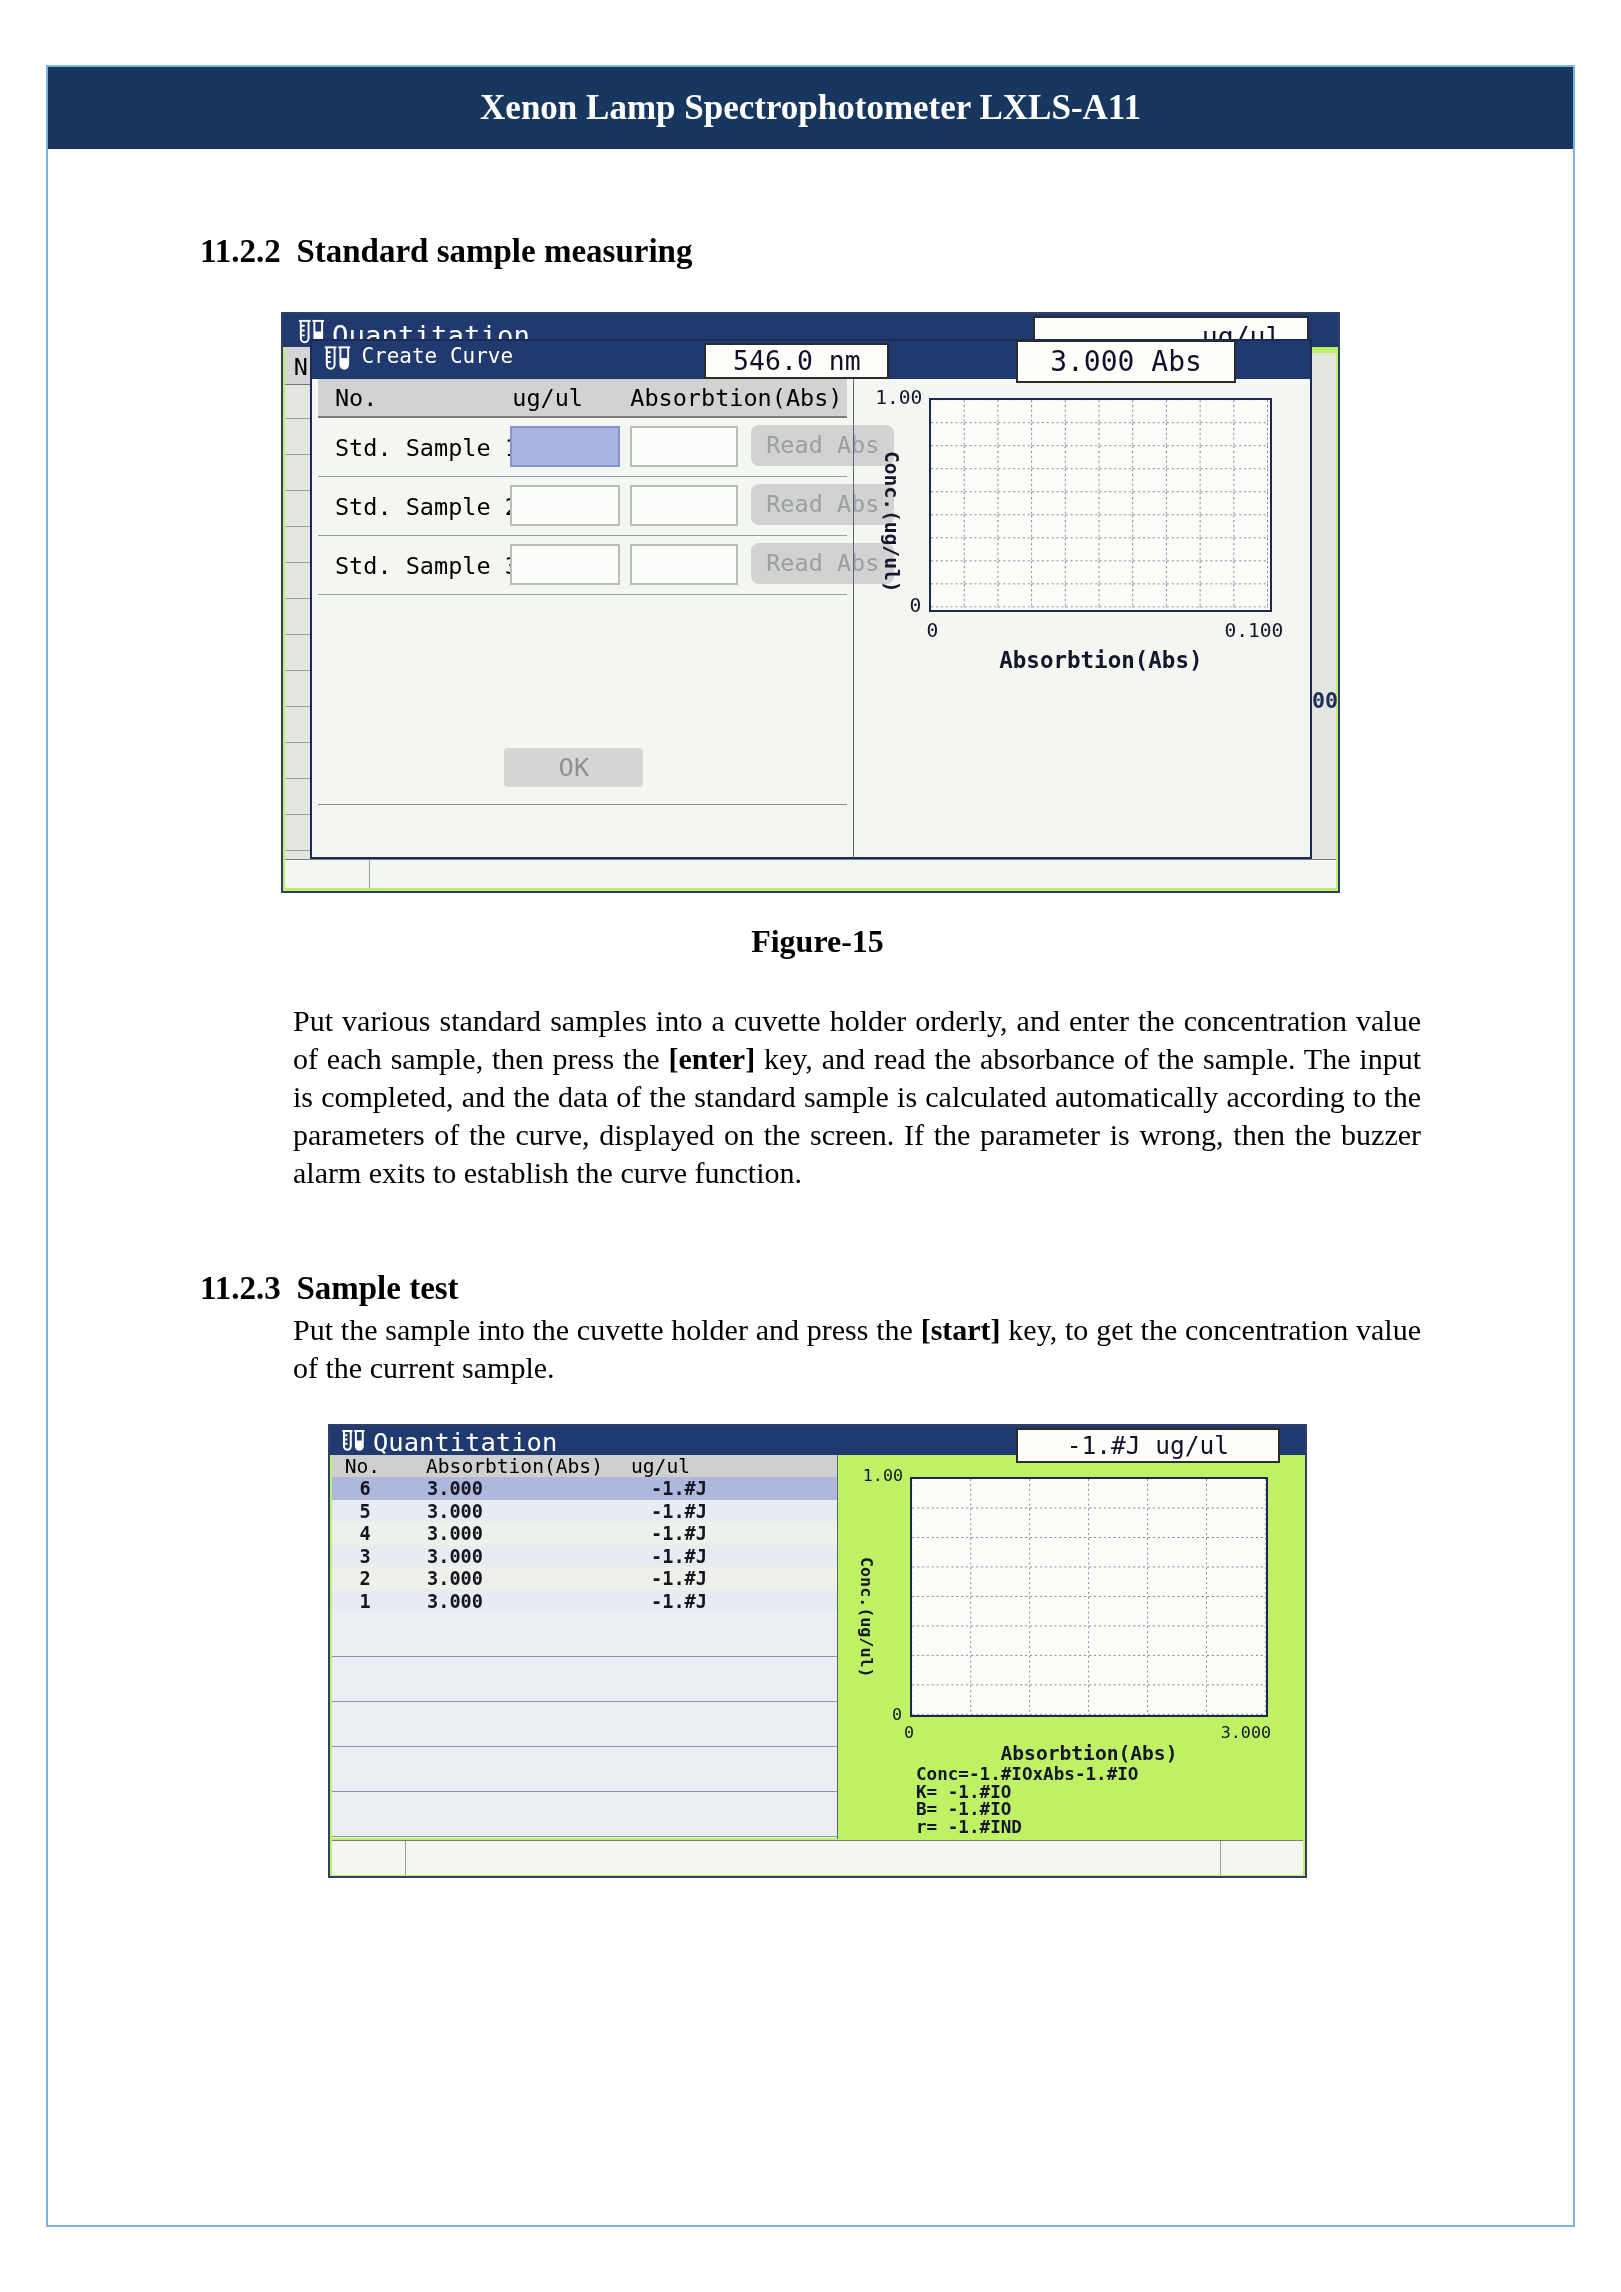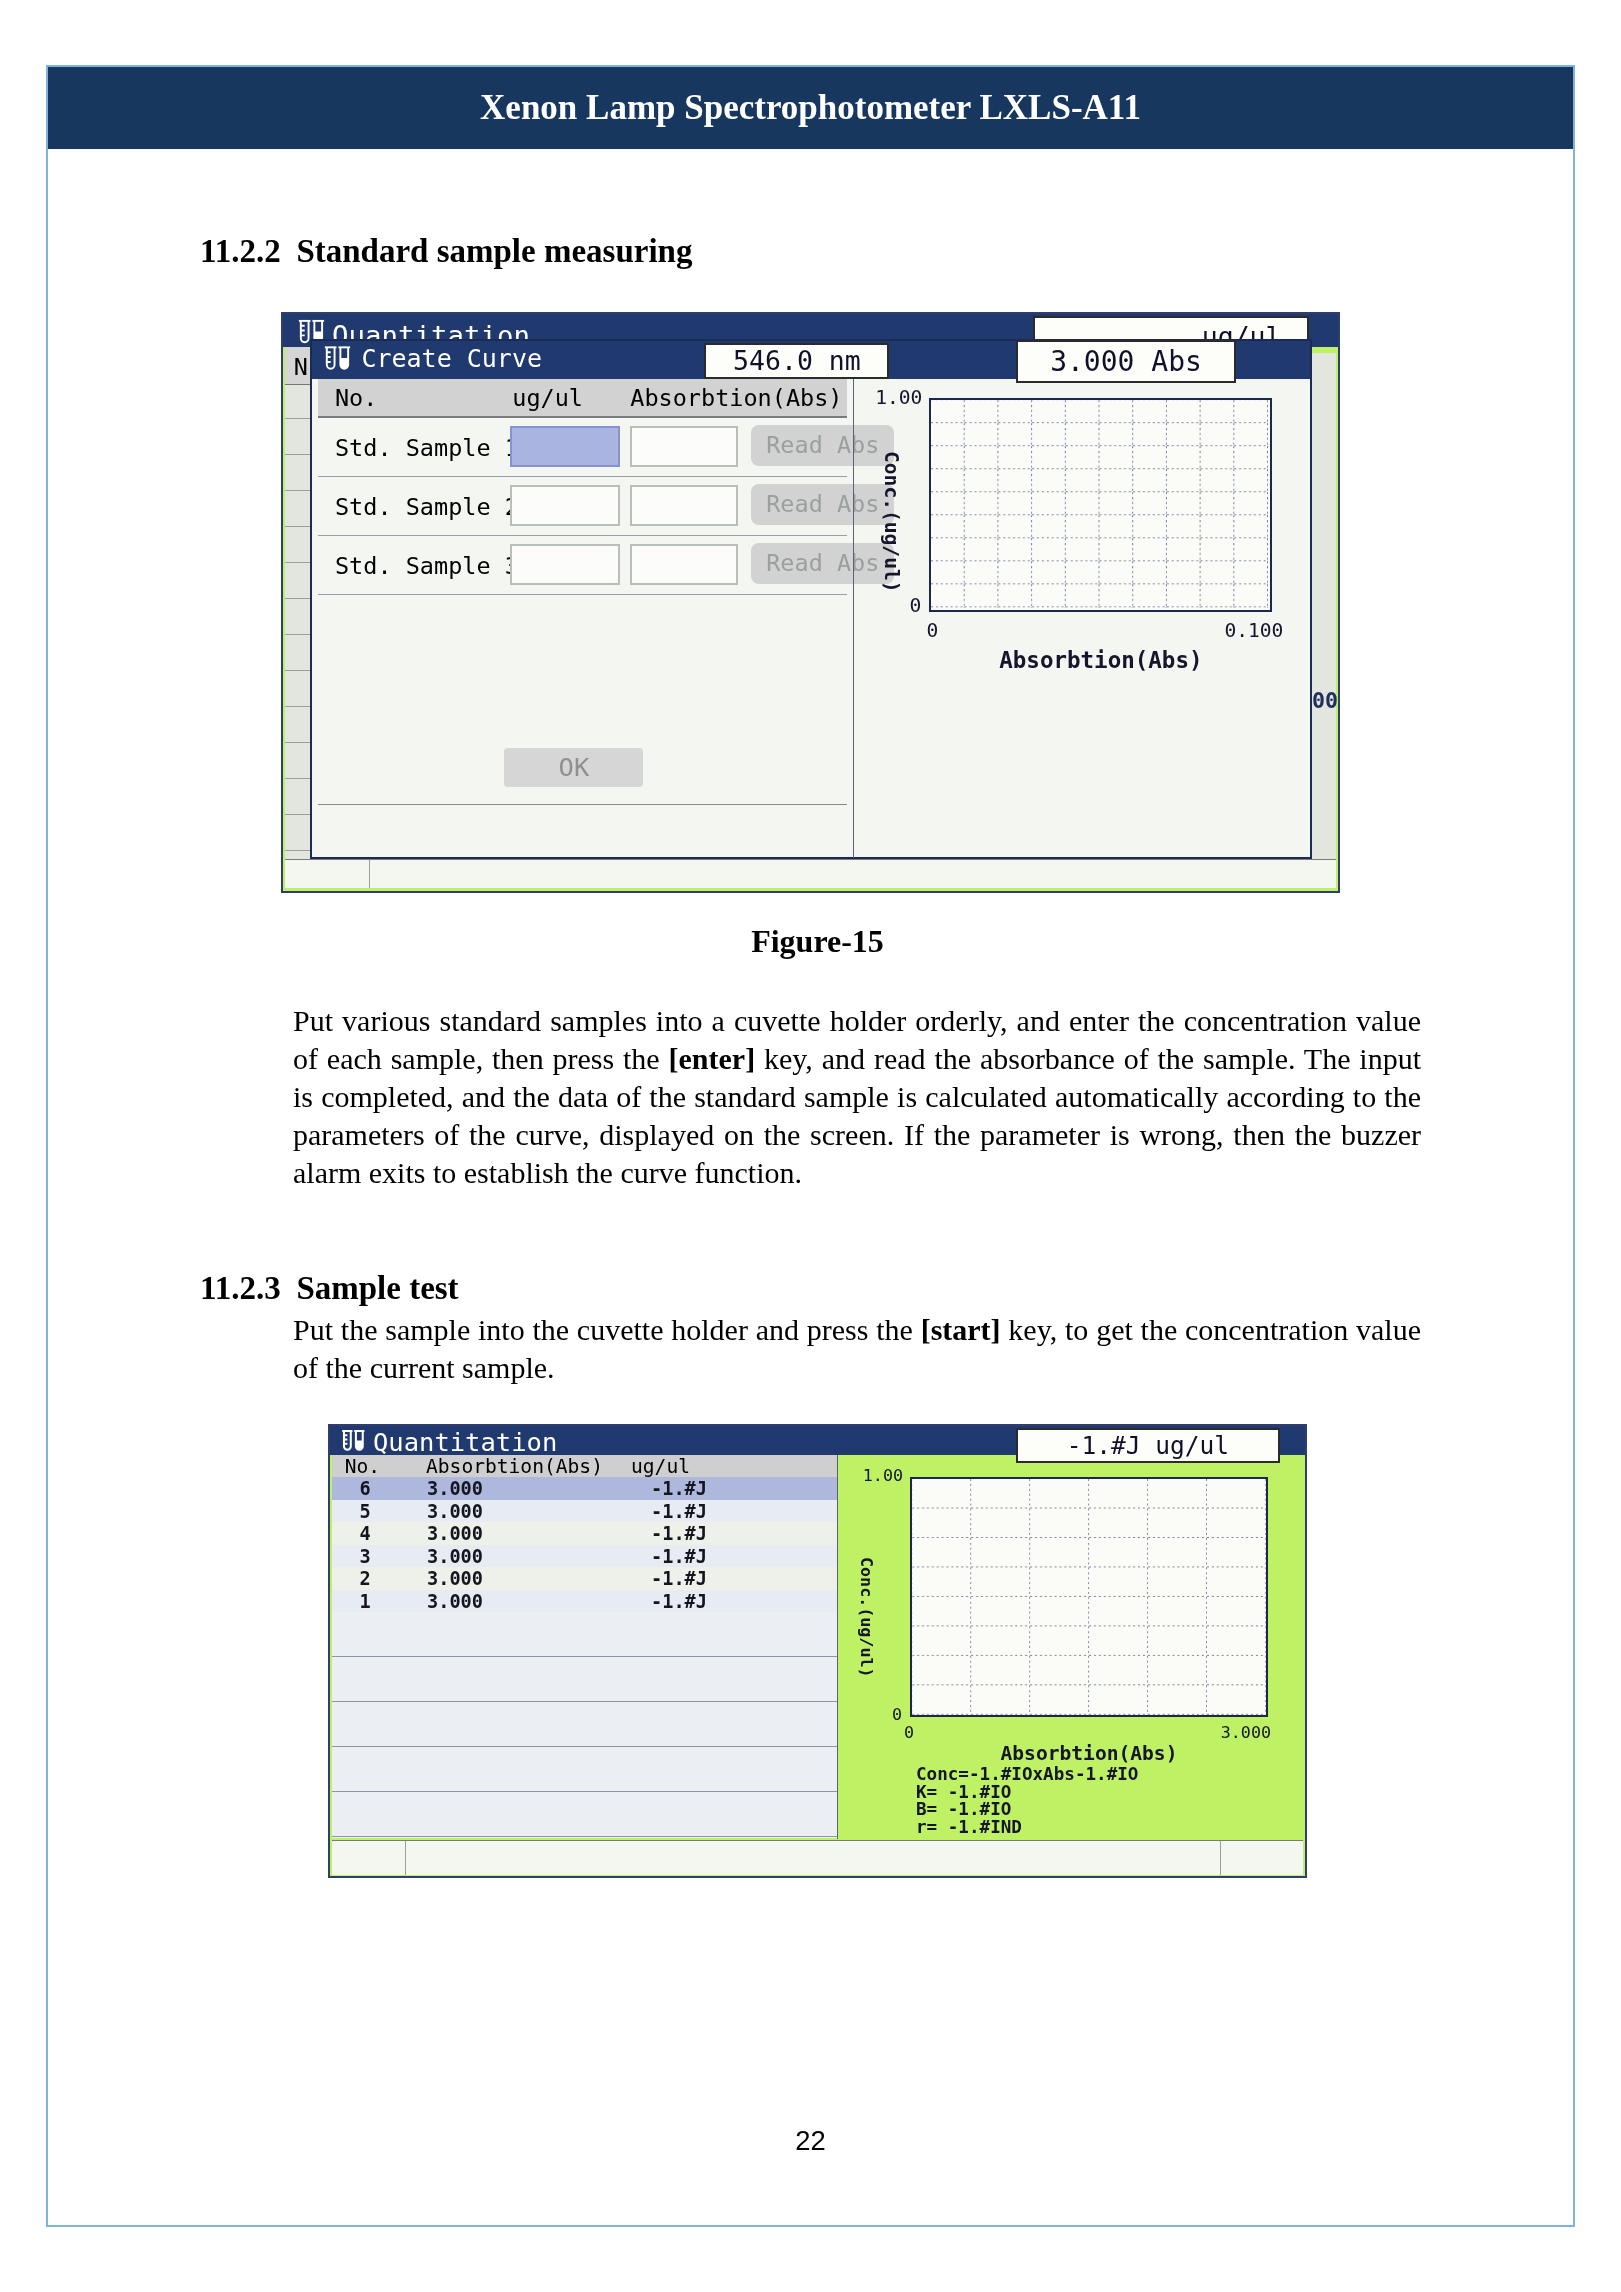--- a/index.html
+++ b/index.html
@@ -93,21 +93,21 @@
         <svg class="abs" style="left:7.8px;top:2.9px;" width="33" height="32" viewBox="0 0 34 30">
           <g stroke="#fff" fill="none" stroke-width="2">
             <path d="M7 3 v18 a4 4 0 0 0 8 0 V3"></path>
               <path d="M5 3 h12"></path>
               <path d="M7 8 h4 M7 13 h4 M7 18 h4"></path>
             <path d="M21 3 v18 a4 4 0 0 0 8 0 V3"></path>
               <path d="M19 3 h12"></path>
           </g>
           <path d="M21 14 v7 a4 4 0 0 0 8 0 v-7 z" fill="#fff"></path>
         </svg>
-        <div class="abs mono wtitle" style="left:49px;top:3.9px;font-size:25px;">Create Curve</div>
+        <div class="abs mono wtitle" style="left:49px;top:3.9px;font-size:21px;">Create Curve</div>
         <div class="vbox mono" style="left:392px;top:2.9px;width:181px;height:32px;font-size:26.5px;line-height:32px;">546.0 nm</div>
       </div>
 
       <div class="abs" style="left:5.9px;top:38px;width:529px;height:37px;background:#d2d2d2;border-bottom:2px solid #7b7b7b;">
         <span class="abs mono" style="left:16.7px;top:5.9px;font-size:23.5px;">No.</span>
         <span class="abs mono" style="left:194px;top:5.9px;font-size:23.5px;">ug/ul</span>
         <span class="abs mono" style="left:312px;top:5.9px;font-size:23.5px;">Absorbtion(Abs)</span>
       </div>
 
       <div class="abs" style="left:5.9px;top:82px;width:529px;height:51px;">
@@ -256,16 +256,15 @@
 
     <div class="abs mono" style="left:586px;top:340px;font-size:17.6px;font-weight:bold;line-height:17.6px;color:#15152c;">
       <div>Conc=-1.#IOxAbs-1.#IO</div>
       <div>K= -1.#IO</div>
       <div>B= -1.#IO</div>
       <div>r= -1.#IND</div>
     </div>
   </div>
 
 
-  <div class="pagenum">22</div>
 
 </div>
 
 
 </body></html>

